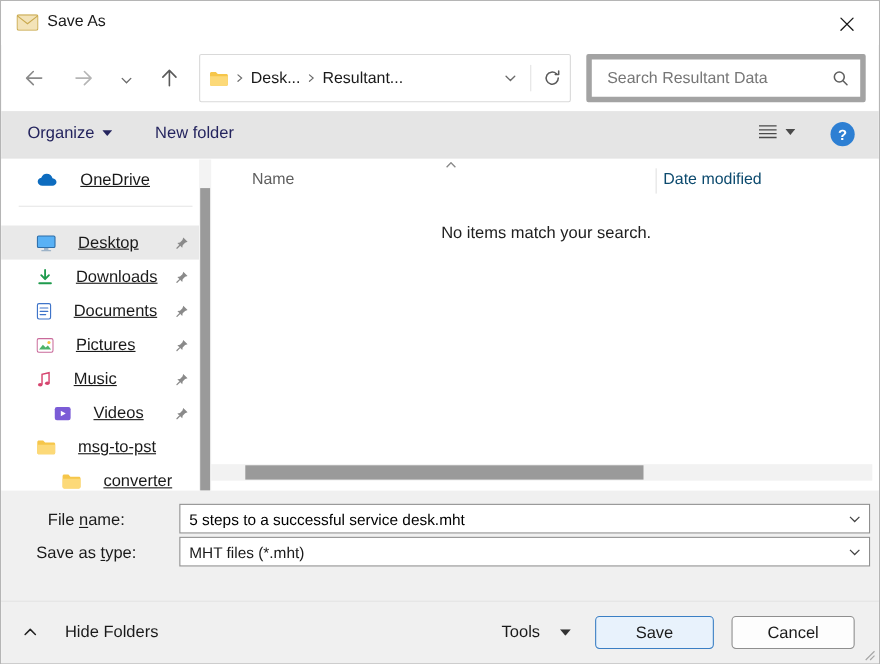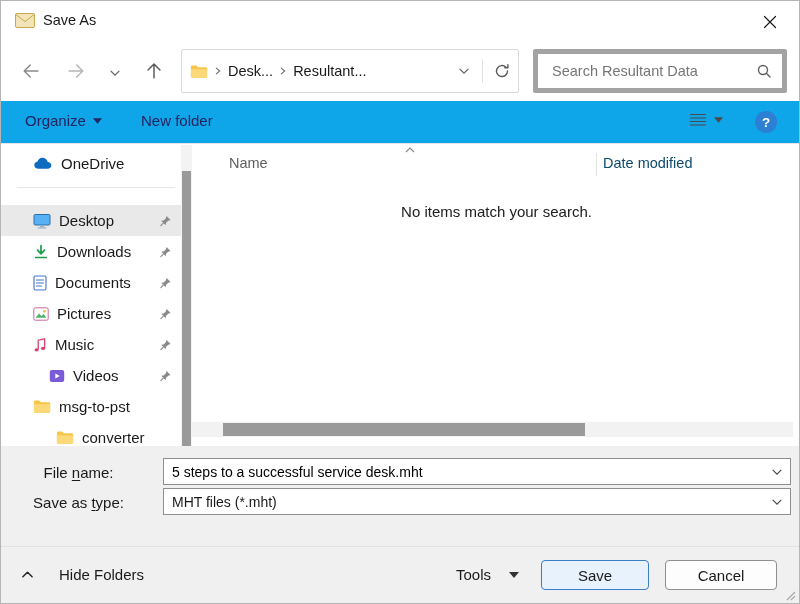--- a/index.html
+++ b/index.html
@@ -25,34 +25,34 @@
   .crumb { font-size:14.5px; white-space:nowrap; }
   .addr-spacer { flex:1; }
   .addr-divider { width:1px; height:24px; background:#e3e3e3; margin:0 6px; }
   .searchbox { position:absolute; left:532px; top:48px; width:254px; height:44px;
     border:5px solid #a3a3a3; border-radius:2px; display:flex; align-items:center; padding:0 10px 0 14px; }
   .searchbox input { flex:1; border:none; outline:none; font-size:14.5px;
     font-family:"Liberation Sans", sans-serif; color:#1a1a1a; background:transparent; }
   .searchbox input::placeholder { color:#767676; }
 
   
-  .toolbar { position:absolute; top:100px; left:0; right:0; height:43px; border-bottom:1px solid #e4e4e4; background:#0ea5e9; }
+  .toolbar { position:absolute; top:100px; left:0; right:0; height:43px; border-bottom:1px solid #e4e4e4; background:#e5e5e5; }
   .organize { position:absolute; left:24px; top:11px; display:flex; align-items:center; gap:7px;
     font-size:15px; color:#24245e; }
   .newfolder { position:absolute; left:140px; top:11px; font-size:15px; color:#24245e; }
   .view-btn { position:absolute; right:76px; top:12px; display:flex; align-items:center; gap:7px; }
   .help-btn { position:absolute; right:22px; top:10px; width:22px; height:22px; border-radius:50%;
     background:#2d7fd3; color:#fff; font-size:13.5px; font-weight:bold;
     display:flex; align-items:center; justify-content:center; }
 
   
   .main { position:absolute; top:144px; left:0; width:800px; height:301px; background:#fff; }
   .sidebar { position:absolute; left:0; top:0; width:180px; height:100%; }
   .side-item { position:absolute; left:0; width:180px; height:31px; display:flex; align-items:center;
-    padding-left:32px; gap:8px; font-size:15px; }
+    padding-left:32px; gap:20px; font-size:15px;text-decoration:underline; }
   .side-item .lbl { white-space:nowrap; }
   .side-item.selected { background:#e9e9e9; }
   .side-sep { position:absolute; left:16px; width:158px; top:42px; border-top:1px solid #e6e6e6; }
   .pin { position:absolute; right:9px; top:50%; transform:translateY(-50%); }
   .vscroll { position:absolute; left:180px; top:0; width:11px; height:100%; background:#f3f3f3; }
   .vscroll .thumb { position:absolute; left:1px; right:1px; top:26px; bottom:0; background:#9a9a9a; }
 
   .filelist { position:absolute; left:191px; top:0; right:0; height:100%; }
   .col-name { position:absolute; left:37px; top:10px; font-size:14.5px; color:#5f5f5f; }
   .col-date { position:absolute; left:411px; top:10px; font-size:14.5px; color:#0c4a6e; }

